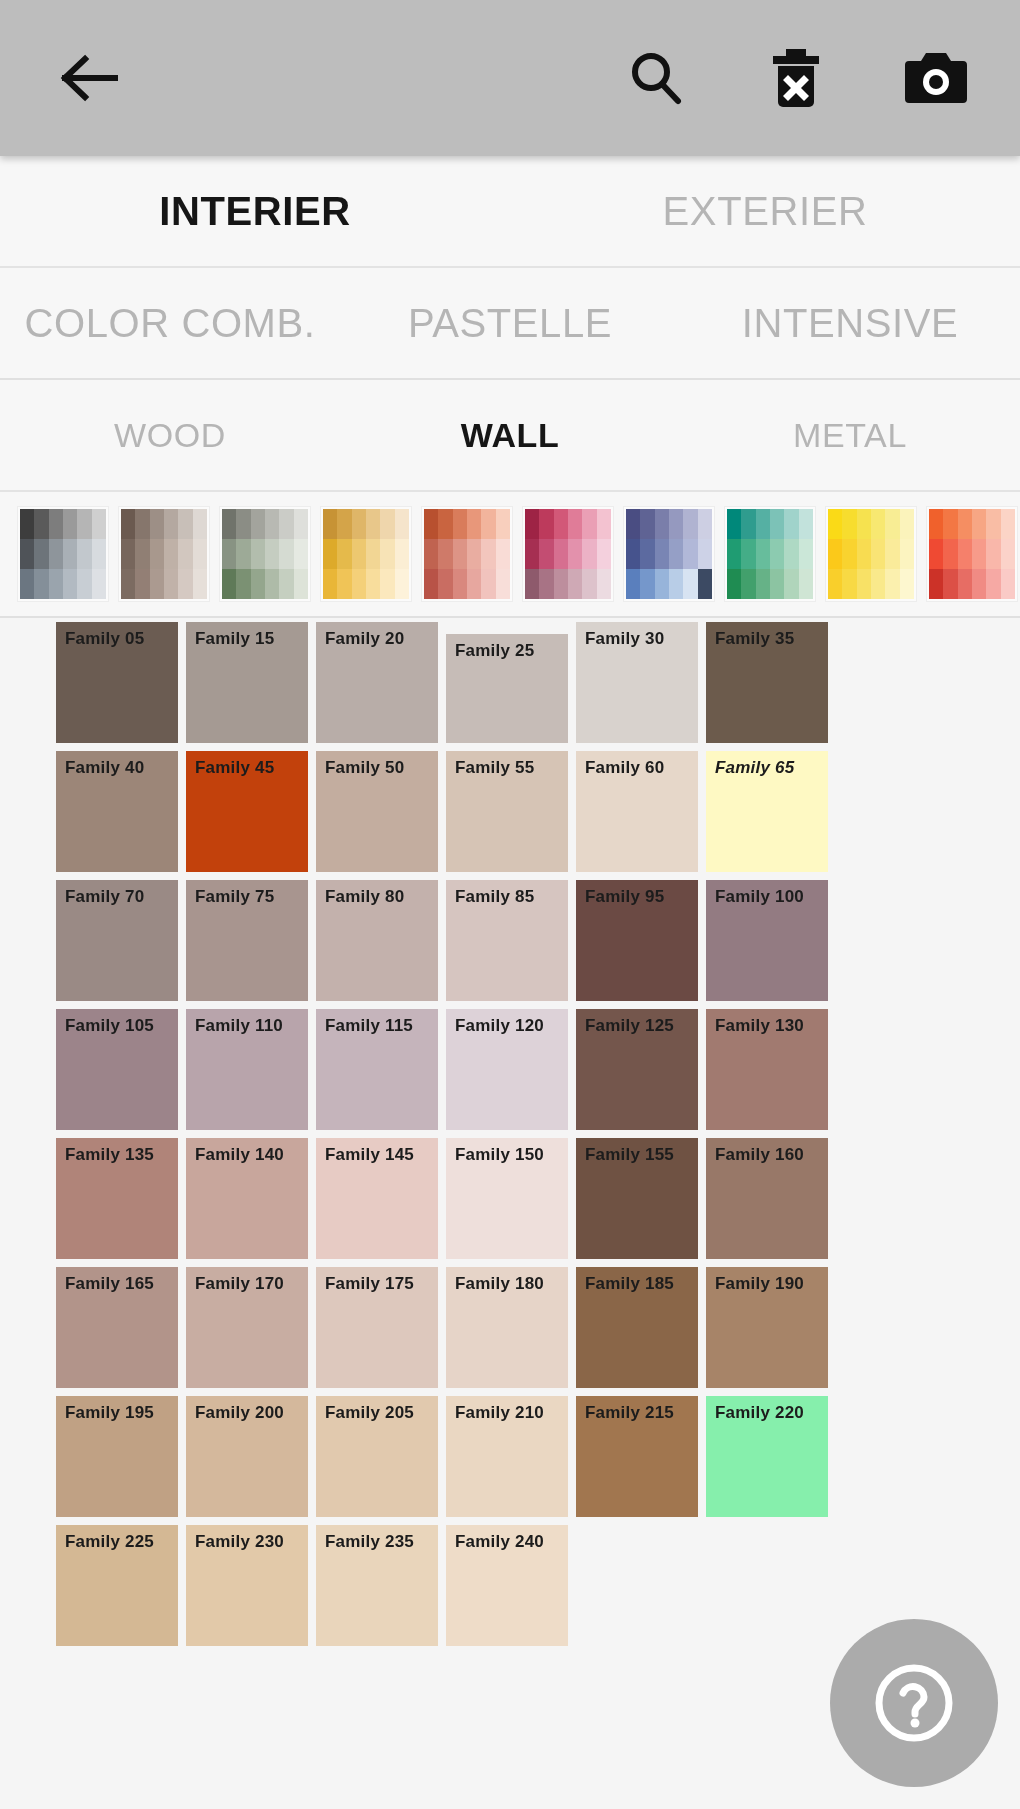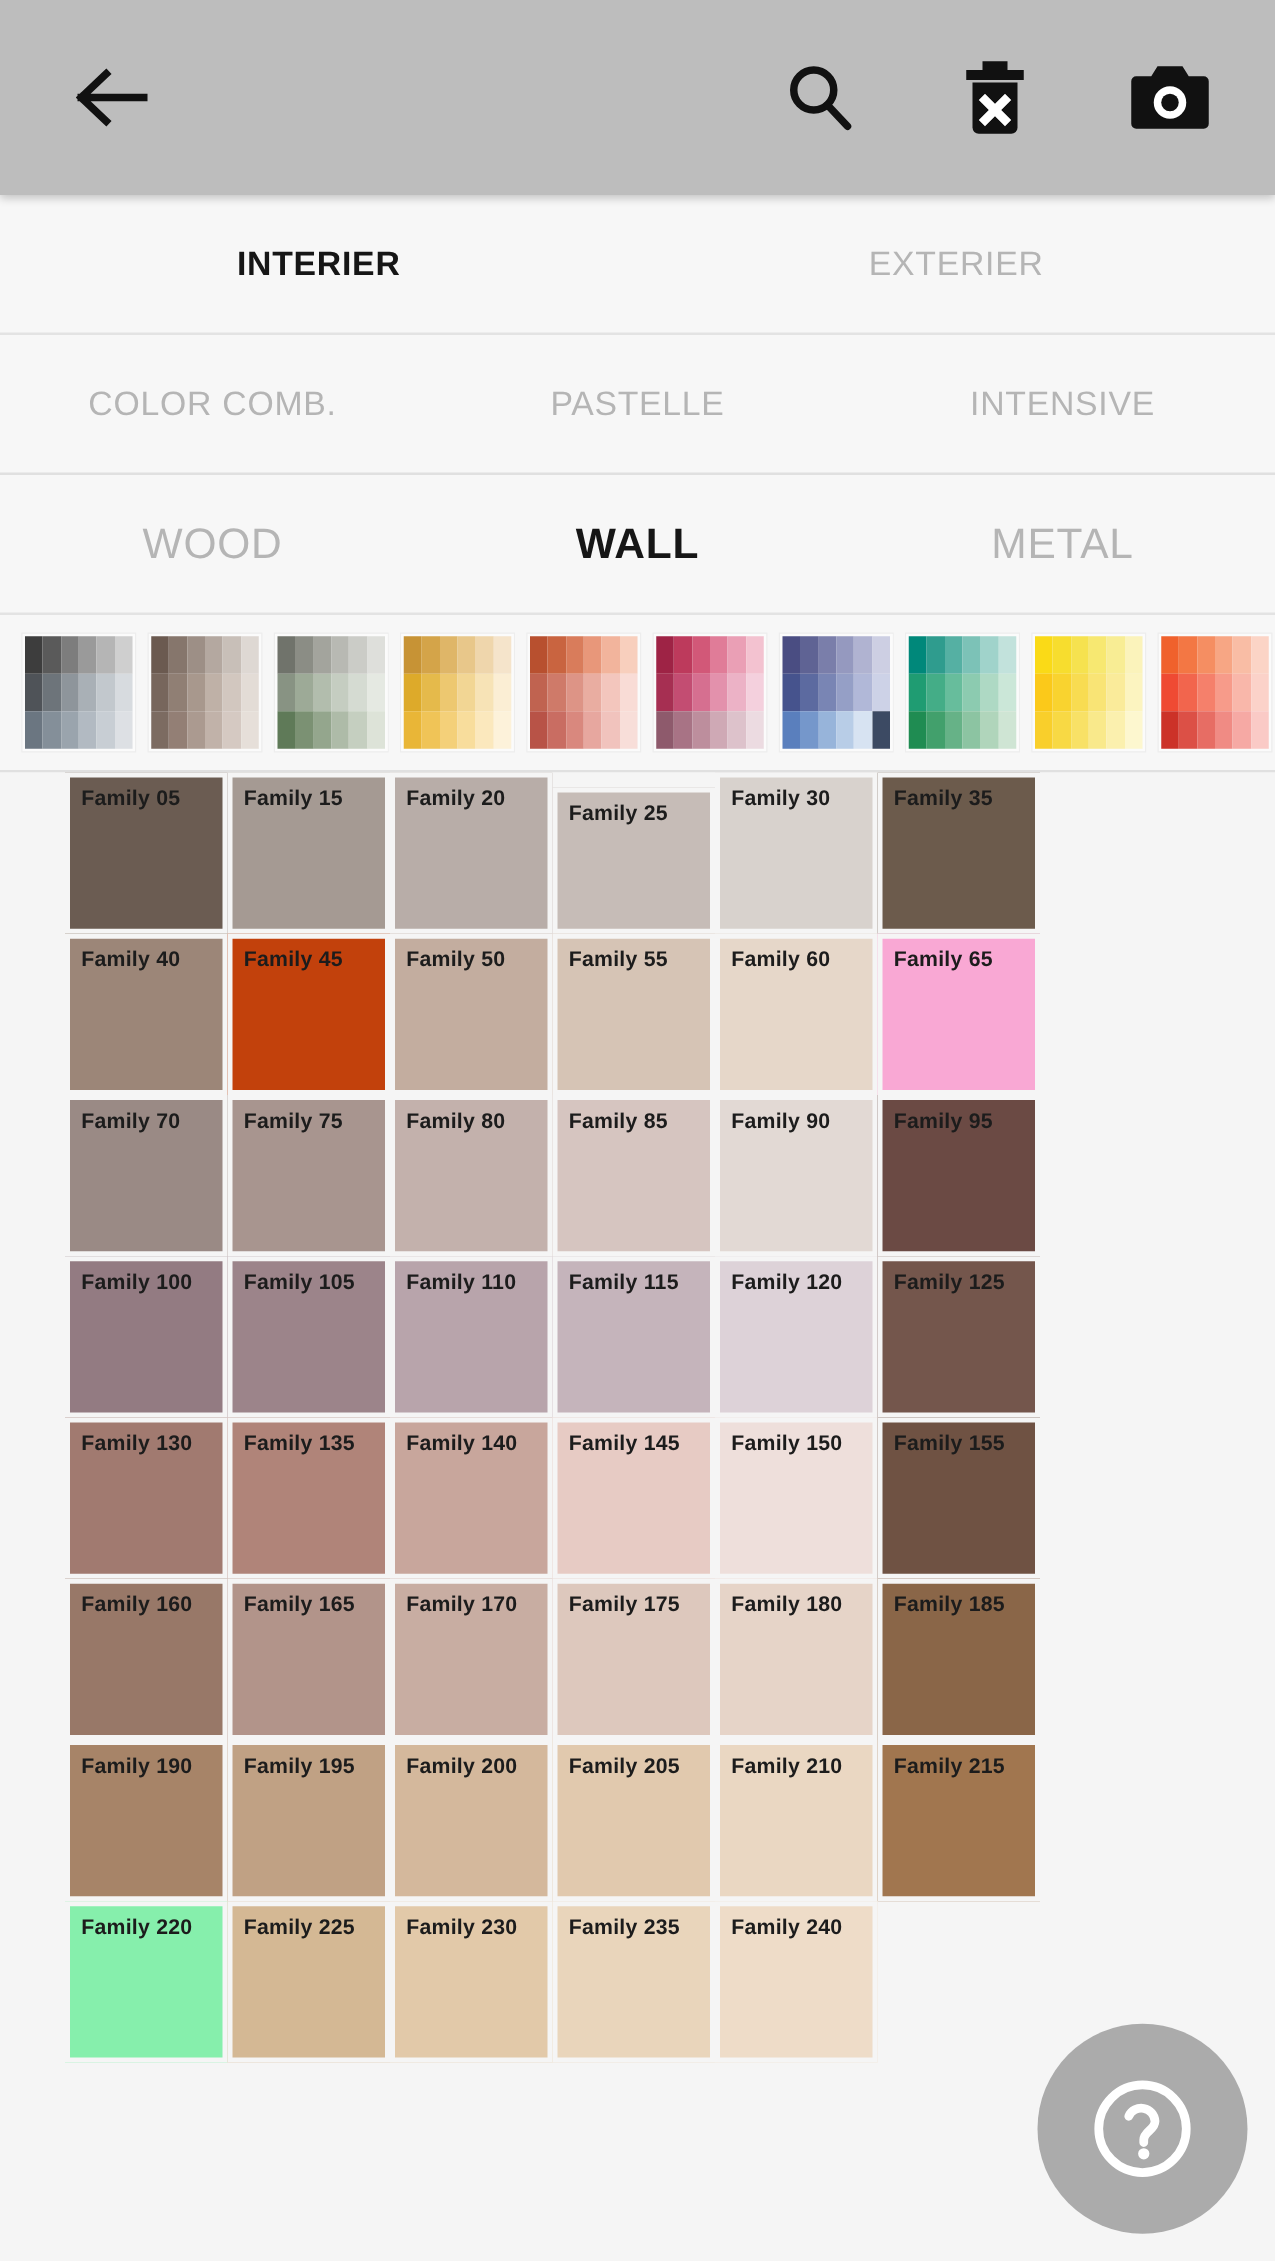--- a/index.html
+++ b/index.html
@@ -48,21 +48,21 @@
   .tab-row {
     display: flex;
     height: 110px;
     align-items: center;
     border-bottom: 2px solid #e3e3e3;
   }
   .tab-row.last { border-bottom: 2px solid #e0e0e0; }
   .tab {
     flex: 1 1 0;
     text-align: center;
-    font-size: 27px;
+    font-size: 40px;
     letter-spacing: 0.6px;
     color: #b5b5b5;
     font-weight: 400;
     cursor: pointer;
     user-select: none;
     line-height: 1;
   }
   .tab.active {
     color: #161616;
     font-weight: 700;
@@ -445,37 +445,34 @@
       </div>
       <div class="swatch" style="background: rgb(195, 173, 159);">
         <div class="swatch-label">Family 50</div>
       </div>
       <div class="swatch" style="background: rgb(214, 196, 181);">
         <div class="swatch-label">Family 55</div>
       </div>
       <div class="swatch" style="background: rgb(230, 215, 201);">
         <div class="swatch-label">Family 60</div>
       </div>
-      <div class="swatch" style="background: #f9a8d4;">
+      <div class="swatch" style="background: #fef9c3; font-style: italic;">
         <div class="swatch-label">Family 65</div>
       </div>
       <div class="swatch" style="background: rgb(154, 138, 133);">
         <div class="swatch-label">Family 70</div>
       </div>
       <div class="swatch" style="background: rgb(168, 149, 143);">
         <div class="swatch-label">Family 75</div>
       </div>
       <div class="swatch" style="background: rgb(195, 177, 172);">
         <div class="swatch-label">Family 80</div>
       </div>
       <div class="swatch" style="background: rgb(214, 197, 192);">
         <div class="swatch-label">Family 85</div>
-      </div>
-      <div class="swatch" style="background: rgb(226, 217, 212);">
-        <div class="swatch-label">Family 90</div>
       </div>
       <div class="swatch" style="background: rgb(107, 74, 68);">
         <div class="swatch-label">Family 95</div>
       </div>
       <div class="swatch" style="background: rgb(147, 123, 130);">
         <div class="swatch-label">Family 100</div>
       </div>
       <div class="swatch" style="background: rgb(156, 132, 138);">
         <div class="swatch-label">Family 105</div>
       </div>

